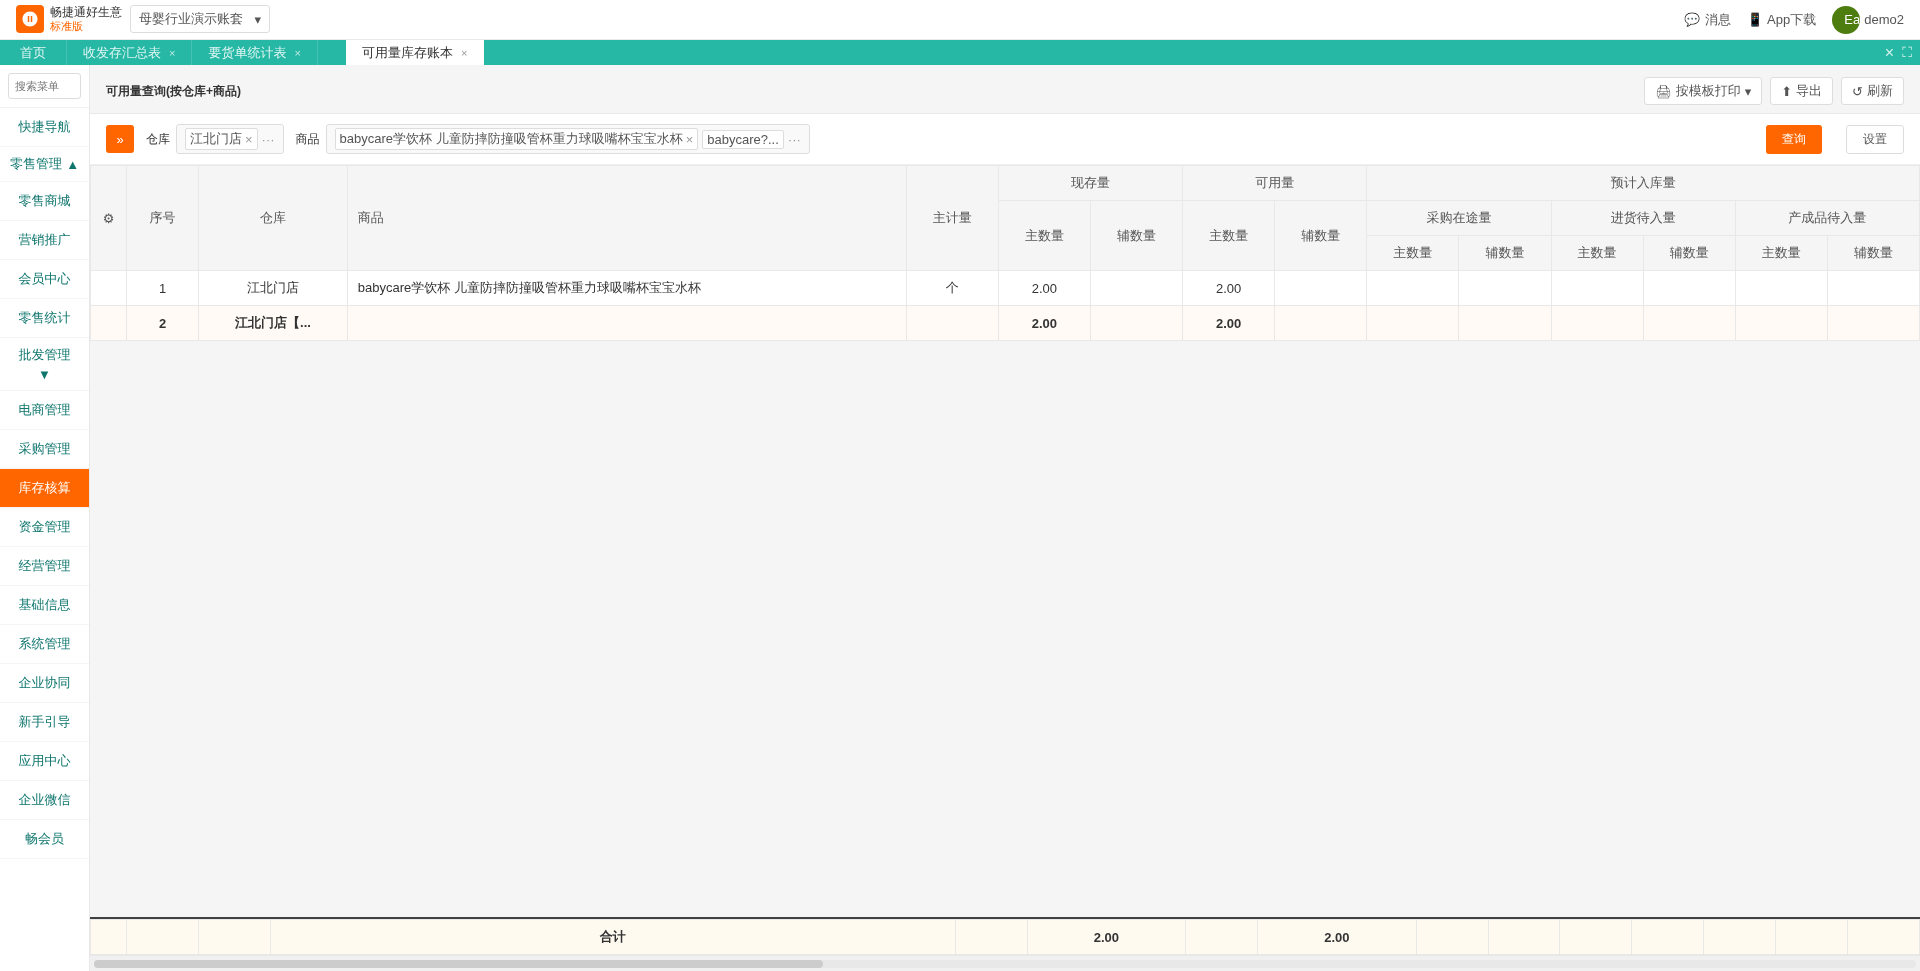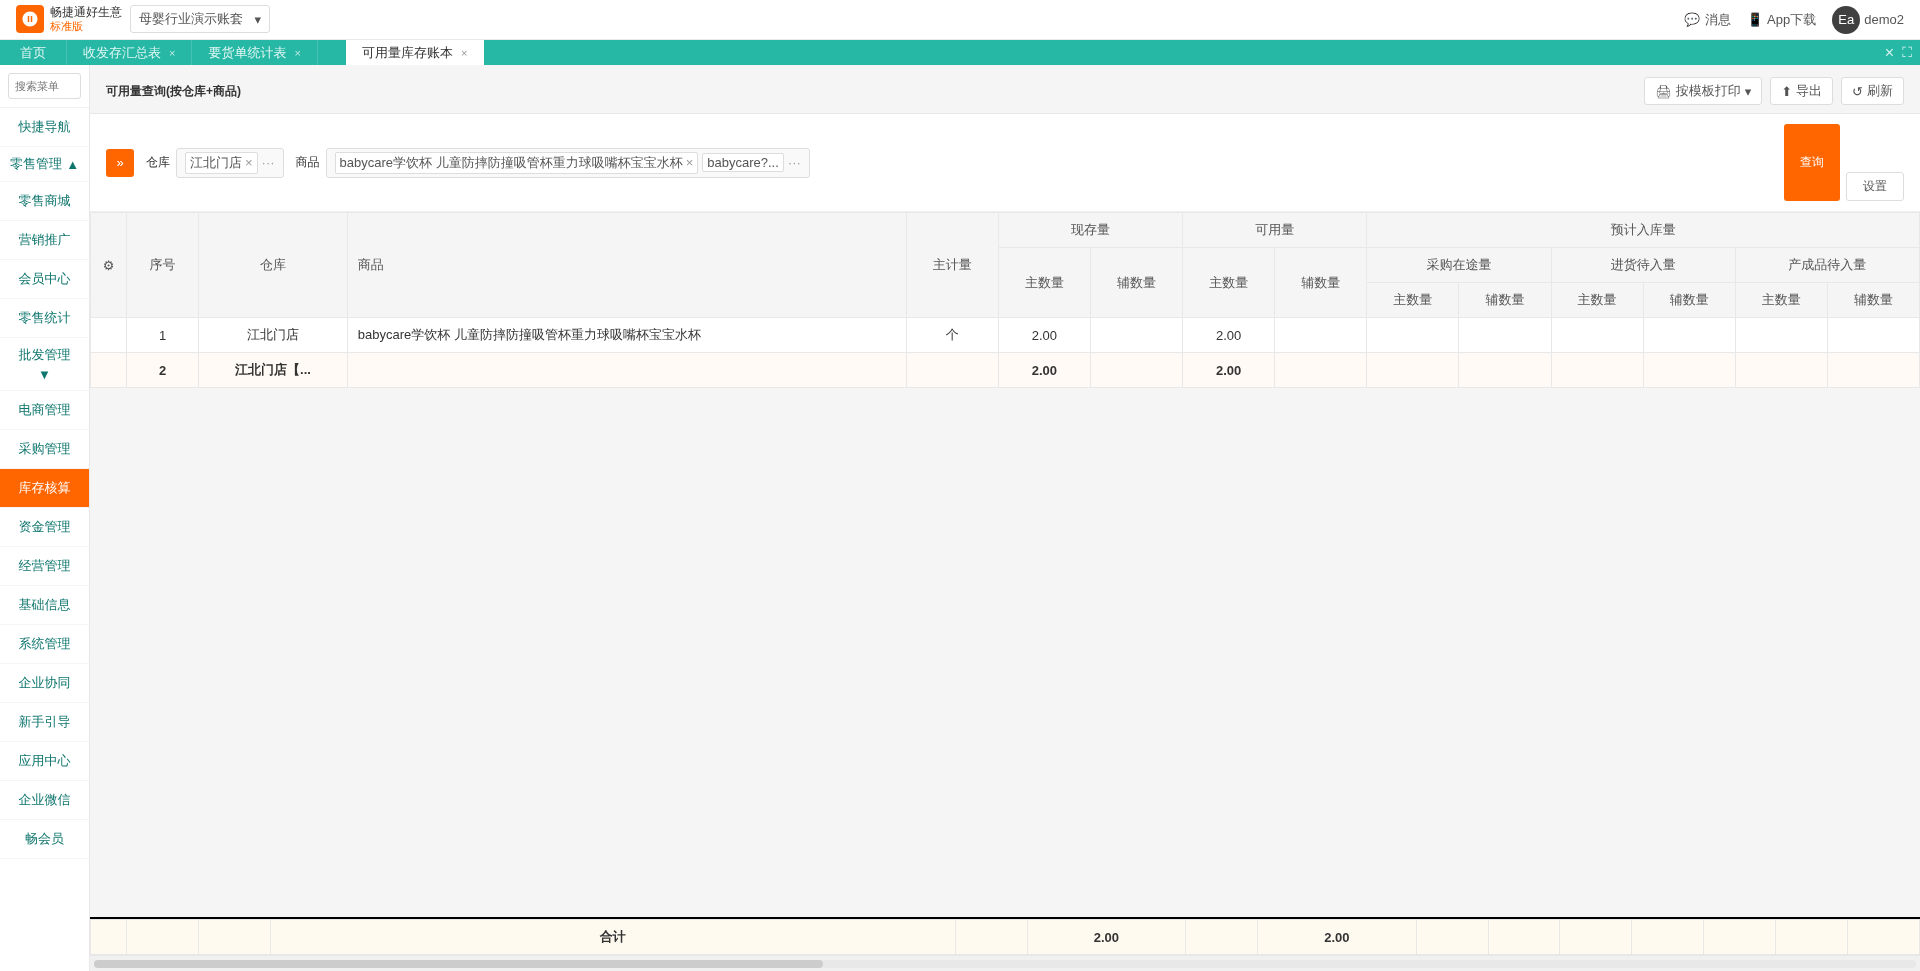--- a/index.html
+++ b/index.html
@@ -22,21 +22,21 @@
     .logo-icon svg { width: 18px; height: 18px; fill: white; }
     .logo-text { color: #333; font-size: 12px; line-height: 1.2; }
     .logo-sub { color: #ff6600; font-size: 11px; }
     .industry-select {
       display: flex; align-items: center; gap: 4px; padding: 0 8px; height: 28px;
       border: 1px solid #ddd; border-radius: 3px; cursor: pointer; color: #555; font-size: 12px;
       min-width: 140px;
     }
     .top-bar-right { display: flex; align-items: center; gap: 16px; }
     .top-bar-icon-btn { display: flex; align-items: center; gap: 4px; cursor: pointer; color: #555; font-size: 12px; }
-    .avatar { width: 28px; height: 28px; border-radius: 50%; background: #404040; display: flex; align-items: center; justify-content: center; color: white; font-size: 12px; overflow: hidden; }
+    .avatar { width: 28px; height: 28px; border-radius: 50%; background: #4d7c0f; display: flex; align-items: center; justify-content: flex-end; color: white; font-size: 12px; overflow: hidden; }
 
     
     .nav-tabs {
       background: #26b8a5;
       height: 25px;
       display: flex;
       align-items: stretch;
       flex-shrink: 0;
     }
     .nav-tab {
@@ -114,28 +114,28 @@
       display: flex; align-items: center; gap: 4px; padding: 3px 8px;
       border: 1px solid #ddd; border-radius: 3px; background: #f9f9f9;
       min-width: 100px; font-size: 12px; color: #555;
     }
     .filter-value .tag {
       background: #fff; border: 1px solid #ddd; border-radius: 2px;
       padding: 1px 4px; display: flex; align-items: center; gap: 3px; font-size: 11px;
     }
     .filter-value .tag .remove { cursor: pointer; color: #999; }
     .filter-dots { color: #999; cursor: pointer; }
-    .filter-actions { display: flex; gap: 6px; margin-left: auto; }
+    .filter-actions { display: flex; gap: 24px; margin-left: auto; }
     .btn-query {
       background: #ff6600; color: white; border: none; border-radius: 3px;
       padding: 5px 16px; cursor: pointer; font-size: 12px;
     }
     .btn-settings {
       background: #fff; color: #555; border: 1px solid #ddd; border-radius: 3px;
-      padding: 5px 16px; cursor: pointer; font-size: 12px; margin-top: 48px;
+      padding: 5px 16px; cursor: pointer; font-size: 12px;
     }
 
     
     .table-container { flex: 1; overflow: auto; padding: 0; }
     table {
       width: 100%; border-collapse: collapse; background: #fff;
       font-size: 12px;
     }
     thead tr th {
       background: #f5f5f5; color: #555; font-weight: normal;
@@ -403,21 +403,21 @@
             <td></td>
             <td></td>
             <td></td>
             <td></td>
             <td></td>
           </tr>
         </tbody>
       </table>
     </div>
 
-    <div style="background:#a21caf; border-top:2px solid #000000; margin-top:auto;">
+    <div style="background:#a21caf; border-top:2px solid #404040; margin-top:auto;">
       <table style="width:100%; border-collapse:collapse; font-size:12px; background:#fffaf0;">
         <tbody>
             <tr>
           <td style="width:36px; border:1px solid #e8e8e8; padding:8px 10px;"></td>
           <td style="border:1px solid #e8e8e8; padding:8px 10px; text-align:center;"></td>
           <td style="border:1px solid #e8e8e8; padding:8px 10px; text-align:center;"></td>
           <td style="border:1px solid #e8e8e8; padding:8px 10px; min-width:200px;">
             <strong>合计</strong>
           </td>
           <td style="border:1px solid #e8e8e8; padding:8px 10px;"></td>

